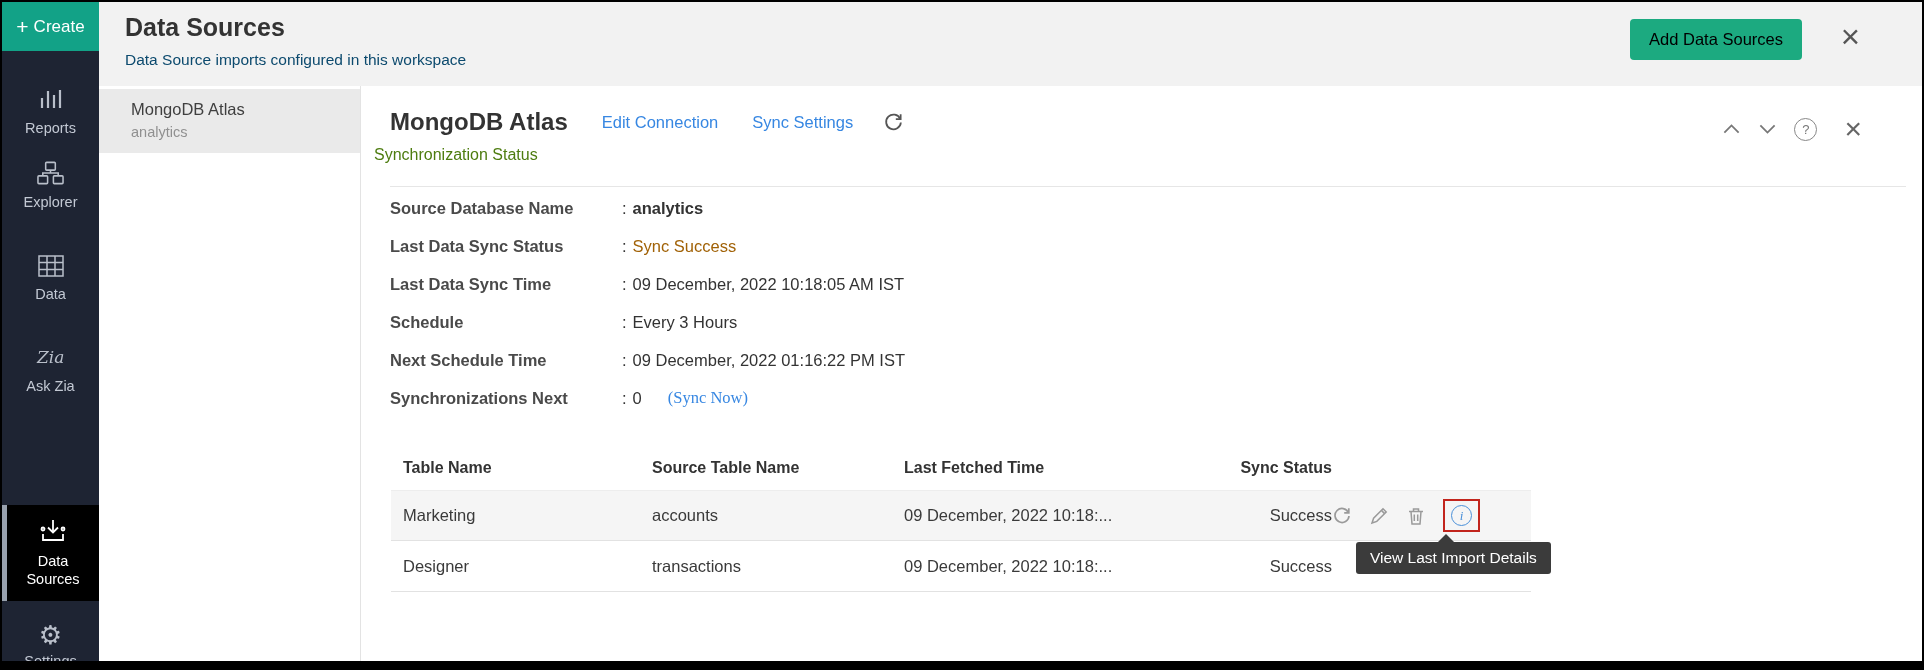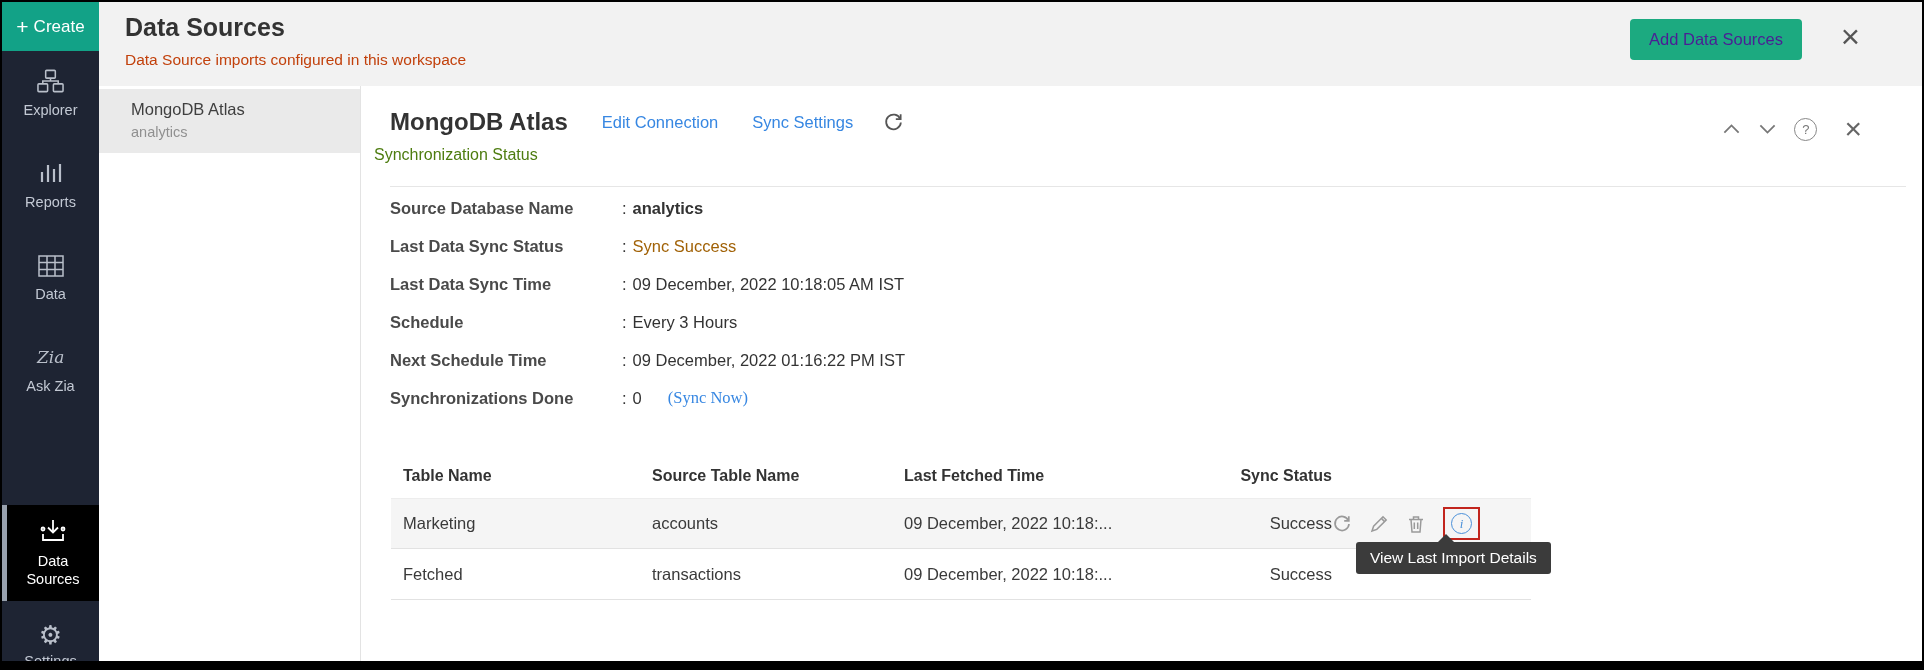--- a/index.html
+++ b/index.html
@@ -18,23 +18,23 @@
   .mt-explorer{ margin-top:10px; } .mt-reports{ margin-top:28px; } .mt-data{ margin-top:30px; }
   .mt-zia{ margin-top:28px;text-align:right; } .mt-dsources{ margin-top:104px; } .mt-settings{ margin-top:14px; }
   .nav-item.active { background:#000; color:#fff; border-left:5px solid #98A1AE; padding:13px 0; }
   .nav-item.active svg { stroke:#fff; }
   .gear-glyph { font-size:26px; line-height:26px; color:#B9BFCA; }
   .nav-label2 { line-height:1.25; text-align:center; }
 
   
   .top-header { position:absolute; left:97px; right:0; top:0; height:84px; background:#F2F2F2;padding-left:30px; }
   .page-title { position:absolute; left:26px; top:11px; font-size:25px; font-weight:bold; color:#333; }
-  .page-subtitle { position:absolute; left:26px; top:49px; font-size:15.5px; color:#c2410c; }
+  .page-subtitle { position:absolute; left:26px; top:49px; font-size:15.5px; color:#0c4a6e; }
   .add-btn { position:absolute; right:120px; top:17px; height:41px; padding:0 19px; background:#1CAA80;
-             color:#4c1d95; font-size:16.5px; border:none; border-radius:4px; cursor:pointer;
+             color:#000000; font-size:16.5px; border:none; border-radius:4px; cursor:pointer;
              font-family:"Liberation Sans", sans-serif; }
   .header-close { position:absolute; right:62px; top:18px; font-size:33px; color:#555; cursor:pointer; line-height:1; }
 
   
   .source-panel { position:absolute; left:97px; top:84px; bottom:0; width:262px; background:#fff;
                   border-right:1px solid #E3E3E3; }
   .source-item { padding:11px 14px 13px 32px; cursor:pointer; }
   .source-item.selected { background:#EAEAEA; margin-top:3px; }
   .source-name { font-size:16.5px; color:#3F3F3F; margin-bottom:5px; }
   .source-db { font-size:14.5px; color:#909090; }
@@ -60,21 +60,21 @@
   .status-list { position:absolute; left:29px; top:103px; }
   .status-row { display:flex; height:38px; align-items:center; font-size:16.5px; }
   .status-label { width:232px; color:#4A4A4A;font-weight:bold; }
   .status-colon { color:#333; margin-right:6px; }
   .status-value { color:#333; }
   .v-bold { font-weight:bold; }
   .v-success { color:#a16207; }
   .sync-now-link { color:#3787E2; margin-left:26px; cursor:pointer;font-family:Liberation Serif, serif; }
 
   
-  .sync-table { position:absolute; left:30px; top:368px; width:1140px; font-size:16.5px; }
+  .sync-table { position:absolute; left:30px; top:360px; width:1140px; font-size:16.5px; }
   .t-head { display:flex; align-items:center; height:44px; font-weight:bold; color:#333; font-size:16px; }
   .t-row { display:flex; align-items:center; height:51px; color:#3A3A3A; border-bottom:1px solid #E2E2E2; }
   .t-row.highlight { background:#F5F5F5; border-top:1px solid #EDEDED; }
   .c1{ width:261px; padding-left:12px; } .c2{ width:252px; } .c3{ width:264px; }
   .c4{ width:164px;text-align:right; } .c5{ width:199px; display:flex; align-items:center; gap:17px; }
   .row-action { cursor:pointer; display:flex; align-items:center; }
   .row-action svg { stroke:#9A9A9A; fill:none; }
   .red-box { border:2px solid #C2251D; padding:4px 6px; display:flex; align-items:center; cursor:pointer; }
   .info-circle { width:21px; height:21px; border:1.5px solid #4A90D9; border-radius:50%; color:#4A90D9;
                  font-size:13px; font-style:italic; font-family:"Liberation Serif", serif;
@@ -91,39 +91,39 @@
 <body>
 
 <div class="screen">
 
   <div class="sidebar">
     <div class="create-btn">
       <span class="create-plus">+</span>
       <span>Create</span>
     </div>
 
+    <div class="nav-item mt-reports">
+      <span>
+        <svg width="26" height="26" viewBox="0 0 26 26" stroke-width="2.2">
+          <path d="M4 22V12M10 22V5M16 22V9M22 22V4"></path>
+        </svg>
+      </span>
+      <span>Reports</span>
+    </div>
+
     <div class="nav-item mt-explorer">
       <span>
         <svg width="27" height="26" viewBox="0 0 28 26" stroke-width="1.6">
           <rect x="9" y="2" width="10" height="8" rx="1"></rect>
           <rect x="1" y="16" width="10" height="8" rx="1"></rect>
           <rect x="17" y="16" width="10" height="8" rx="1"></rect>
           <path d="M14 10v3M6 16v-3h16v3"></path>
         </svg>
       </span>
       <span>Explorer</span>
-    </div>
-
-    <div class="nav-item mt-reports">
-      <span>
-        <svg width="26" height="26" viewBox="0 0 26 26" stroke-width="2.2">
-          <path d="M4 22V12M10 22V5M16 22V9M22 22V4"></path>
-        </svg>
-      </span>
-      <span>Reports</span>
     </div>
 
     <div class="nav-item mt-data">
       <span>
         <svg width="26" height="24" viewBox="0 0 26 24" stroke-width="1.5">
           <rect x="1" y="2" width="24" height="20"></rect>
           <path d="M1 8.5h24M1 15.5h24M9 2v20M17 2v20"></path>
         </svg>
       </span>
       <span>Data</span>
@@ -226,21 +226,21 @@
         <span class="status-label">Schedule</span>
         <span class="status-colon">:</span>
         <span class="status-value">Every 3 Hours</span>
       </div>
       <div class="status-row">
         <span class="status-label">Next Schedule Time</span>
         <span class="status-colon">:</span>
         <span class="status-value">09 December, 2022 01:16:22 PM IST</span>
       </div>
       <div class="status-row">
-        <span class="status-label">Synchronizations Done</span>
+        <span class="status-label">Synchronizations Next</span>
         <span class="status-colon">:</span>
         <span class="status-value">0</span>
         <span class="sync-now-link">(Sync Now)</span>
       </div>
     </div>
 
     <div class="sync-table">
       <div class="t-head">
         <span class="c1">Table Name</span>
         <span class="c2">Source Table Name</span>
@@ -272,21 +272,21 @@
               <path d="M3 5.5h14M7.5 5.5V3h5v2.5M5 5.5l1 12.5h8l1-12.5M8.3 8.5v6.5M11.7 8.5v6.5"></path>
             </svg>
           </span>
           <span class="red-box">
             <span class="info-circle">i</span>
           </span>
         </span>
       </div>
 
       <div class="t-row">
-        <span class="c1">Fetched</span>
+        <span class="c1">Designer</span>
         <span class="c2">transactions</span>
         <span class="c3">09 December, 2022 10:18:...</span>
         <span class="c4">Success</span>
         <span class="c5"></span>
       </div>
     </div>
 
     <div class="tooltip">
       <span class="tooltip-caret"></span>
       <span>View Last Import Details</span>

